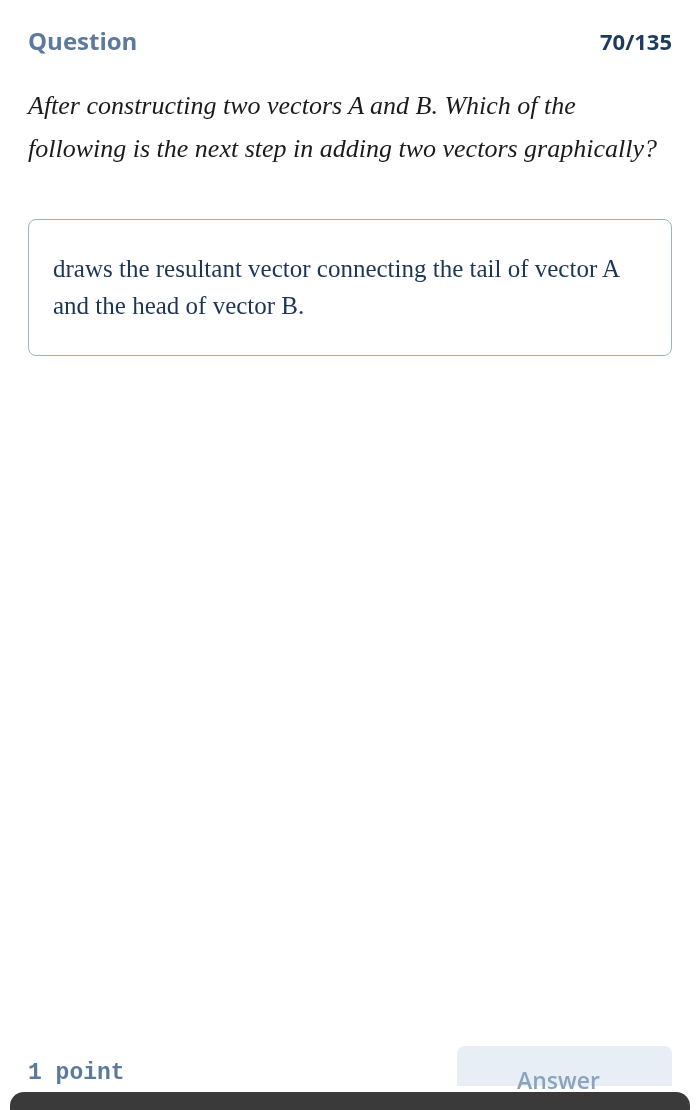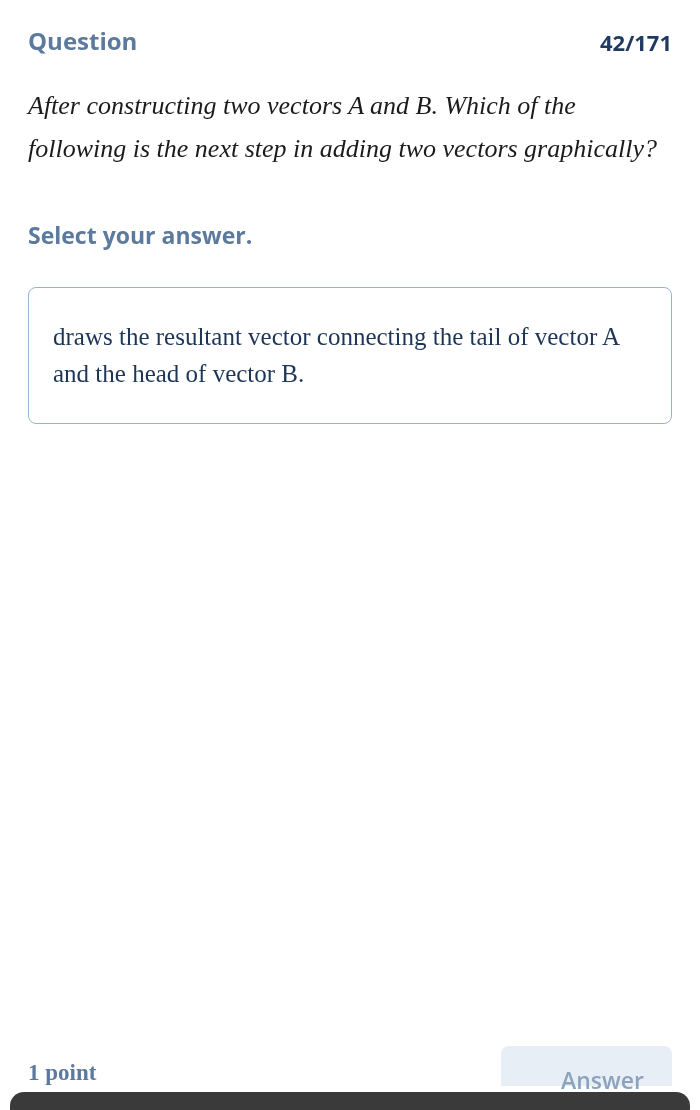--- a/index.html
+++ b/index.html
@@ -14,21 +14,21 @@
       font-family: Georgia, 'Times New Roman', serif;
       position: relative;
       overflow: hidden;
     }
     .container {
       padding: 24px 28px 0 28px;
     }
     .header-row {
       display: flex;
       justify-content: space-between;
-      align-items: flex-end;
+      align-items: center;
       margin-bottom: 28px;
     }
     .question-label {
       font-family: -apple-system, 'Segoe UI', 'Open Sans', sans-serif;
       font-weight: 700;
       font-size: 24px;
       color: #5b7a9e;
     }
     .progress {
       font-family: -apple-system, 'Segoe UI', 'Open Sans', sans-serif;
@@ -67,59 +67,58 @@
       position: absolute;
       bottom: 24px;
       left: 0;
       right: 0;
       padding: 0 28px;
       display: flex;
       justify-content: space-between;
       align-items: flex-end;
     }
     .points {
-      font-family: Liberation Serif, serif;
+      font-family: Liberation Mono, monospace;
       font-weight: 700;
       font-size: 23px;
       color: #5b7a9e;
     }
     .answer-btn {
       font-family: -apple-system, 'Segoe UI', 'Open Sans', sans-serif;
       font-weight: 600;
       font-size: 23px;
       color: #8ba3bd;
       background: #e8eef5;
       border: none;
       border-radius: 8px 8px 0 0;
-      padding: 18px 28px 0 60px;
+      padding: 18px 72px 0 60px;
       height: 40px;
       cursor: pointer;
     }
     .bottom-bar {
       position: absolute;
       bottom: 0;
       left: 10px;
       right: 10px;
       height: 18px;
       background: #3a3a3a;
       border-radius: 14px 14px 0 0;
     }
   </style>
 </head>
 <body>
 
 <div class="container">
   <div class="header-row">
     <div class="question-label">Question</div>
-    <div class="progress">42/171</div>
+    <div class="progress">70/135</div>
   </div>
 
   <div class="question-text">After constructing two vectors A and B. Which of the following is the next step in adding two vectors graphically?</div>
 
-  <div class="select-prompt">Select your answer.</div>
 
   <div class="option">
     <span>draws the resultant vector connecting the tail of vector A and the head of vector B.</span>
   </div>
 </div>
 
 <div class="footer">
   <div class="points">1 point</div>
   <button class="answer-btn">Answer</button>
 </div>

